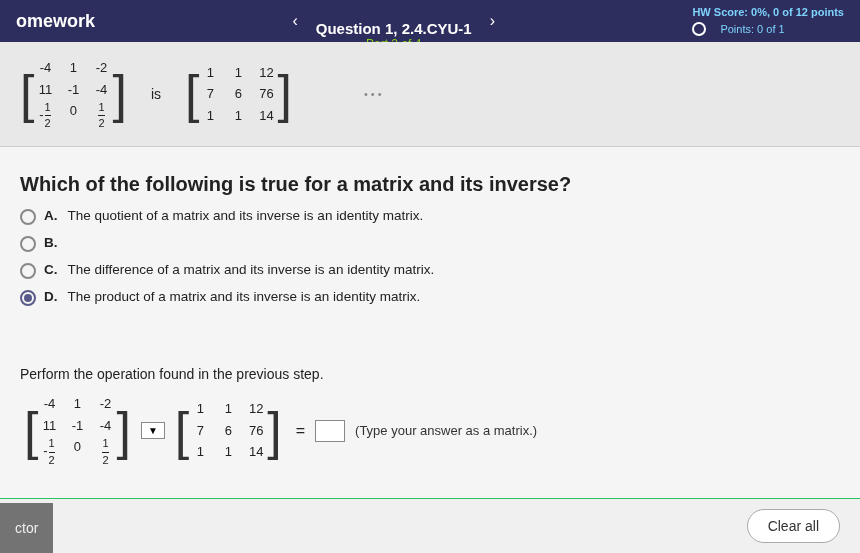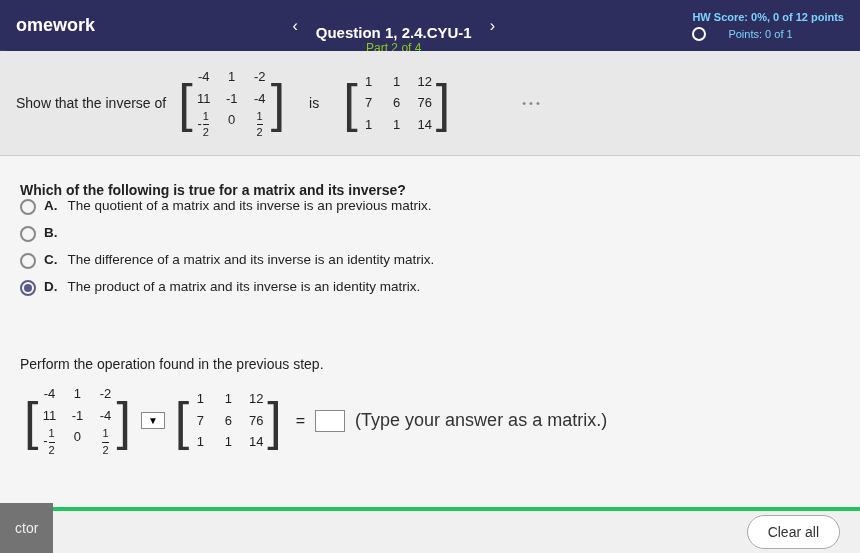--- a/index.html
+++ b/index.html
@@ -13,21 +13,21 @@
     }
 
     
     .header {
       background: #2d2d5e;
       color: white;
       display: flex;
       align-items: center;
       justify-content: space-between;
       padding: 16px 16px;
-      height: 51px;
+      height: 42px;
     }
     .header-left {
       font-size: 18px;
       font-weight: bold;
       color: white;
     }
     .header-center {
       text-align: center;
       margin-top: 28px;
     }
@@ -55,21 +55,21 @@
       text-align: center;
       font-size: 11px;
       color: #7dd3fc;
     }
     .header-right .hw-score {
       font-weight: bold;
     }
     .header-right .points {
       display: flex;
       align-items: center;
-      gap: 22px;
+      gap: 14px;
       margin-top: 4px;
     }
     .circle-icon {
       width: 14px;
       height: 14px;
       border: 2px solid white;
       border-radius: 50%;
       display: inline-block;
     }
 
@@ -145,21 +145,22 @@
     }
 
     
     .question-section {
       padding: 10px 0;
       font-size: 14px;
       color: #222;
     }
     .question-text {
       font-weight: bold;
-      font-size: 14px;
+      margin-bottom: 12px;
+      font-size: 20px;
     }
 
     
     .answer-choice {
       display: flex;
       align-items: flex-start;
       gap: 8px;
       margin-bottom: 10px;
       font-size: 13.5px;
       color: #222;
@@ -231,34 +232,34 @@
 
     .answer-box {
       border: 1px solid #888;
       width: 30px;
       height: 22px;
       background: white;
       display: inline-block;
     }
 
     .type-answer-label {
-      font-size: 18px;
+      font-size: 13px;
       color: #333;
       margin-left: 4px;
     }
 
     
     .bottom-bar {
       position: absolute;
       bottom: 0;
       left: 0;
       right: 0;
-      height: 46px;
+      height: 55px;
       background: #f0f0f0;
-      border-top: 4px solid #22c55e;
+      border-top: 1px solid #22c55e;
       display: flex;
       align-items: center;
       justify-content: flex-end;
       padding: 0 20px;
     }
 
     .clear-all-btn {
       background: white;
       border: 1px solid #aaa;
       border-radius: 20px;
@@ -328,21 +329,20 @@
     </div>
   </div>
 </div>
 
 <div class="left-sidebar-tab"></div>
 
 <div class="main-content">
 
   <div class="problem-section">
     <div class="show-inverse-text">
-      <span>Show that the inverse of</span>
 
       <div class="matrix-container">
         <span class="matrix-bracket left">[</span>
         <div class="matrix-cells matrix-3x3">
           <span class="cell">-4</span>
           <span class="cell">1</span>
           <span class="cell">-2</span>
           <span class="cell">11</span>
           <span class="cell">-1</span>
           <span class="cell">-4</span>
@@ -386,21 +386,21 @@
       <span class="ellipsis" style="margin-left: 60px; font-size:11px; color:#888;">• • •</span>
     </div>
   </div>
 
   <div class="question-section">
     <div class="question-text">Which of the following is true for a matrix and its inverse?</div>
 
     <div class="answer-choice">
       <div class="radio-circle"></div>
       <span class="choice-letter">A.</span>
-      <span>The quotient of a matrix and its inverse is an previous matrix.</span>
+      <span>The quotient of a matrix and its inverse is an identity matrix.</span>
     </div>
 
     <div class="answer-choice">
       <div class="radio-circle"></div>
       <span class="choice-letter">B.</span>
     </div>
 
     <div class="answer-choice">
       <div class="radio-circle"></div>
       <span class="choice-letter">C.</span>

